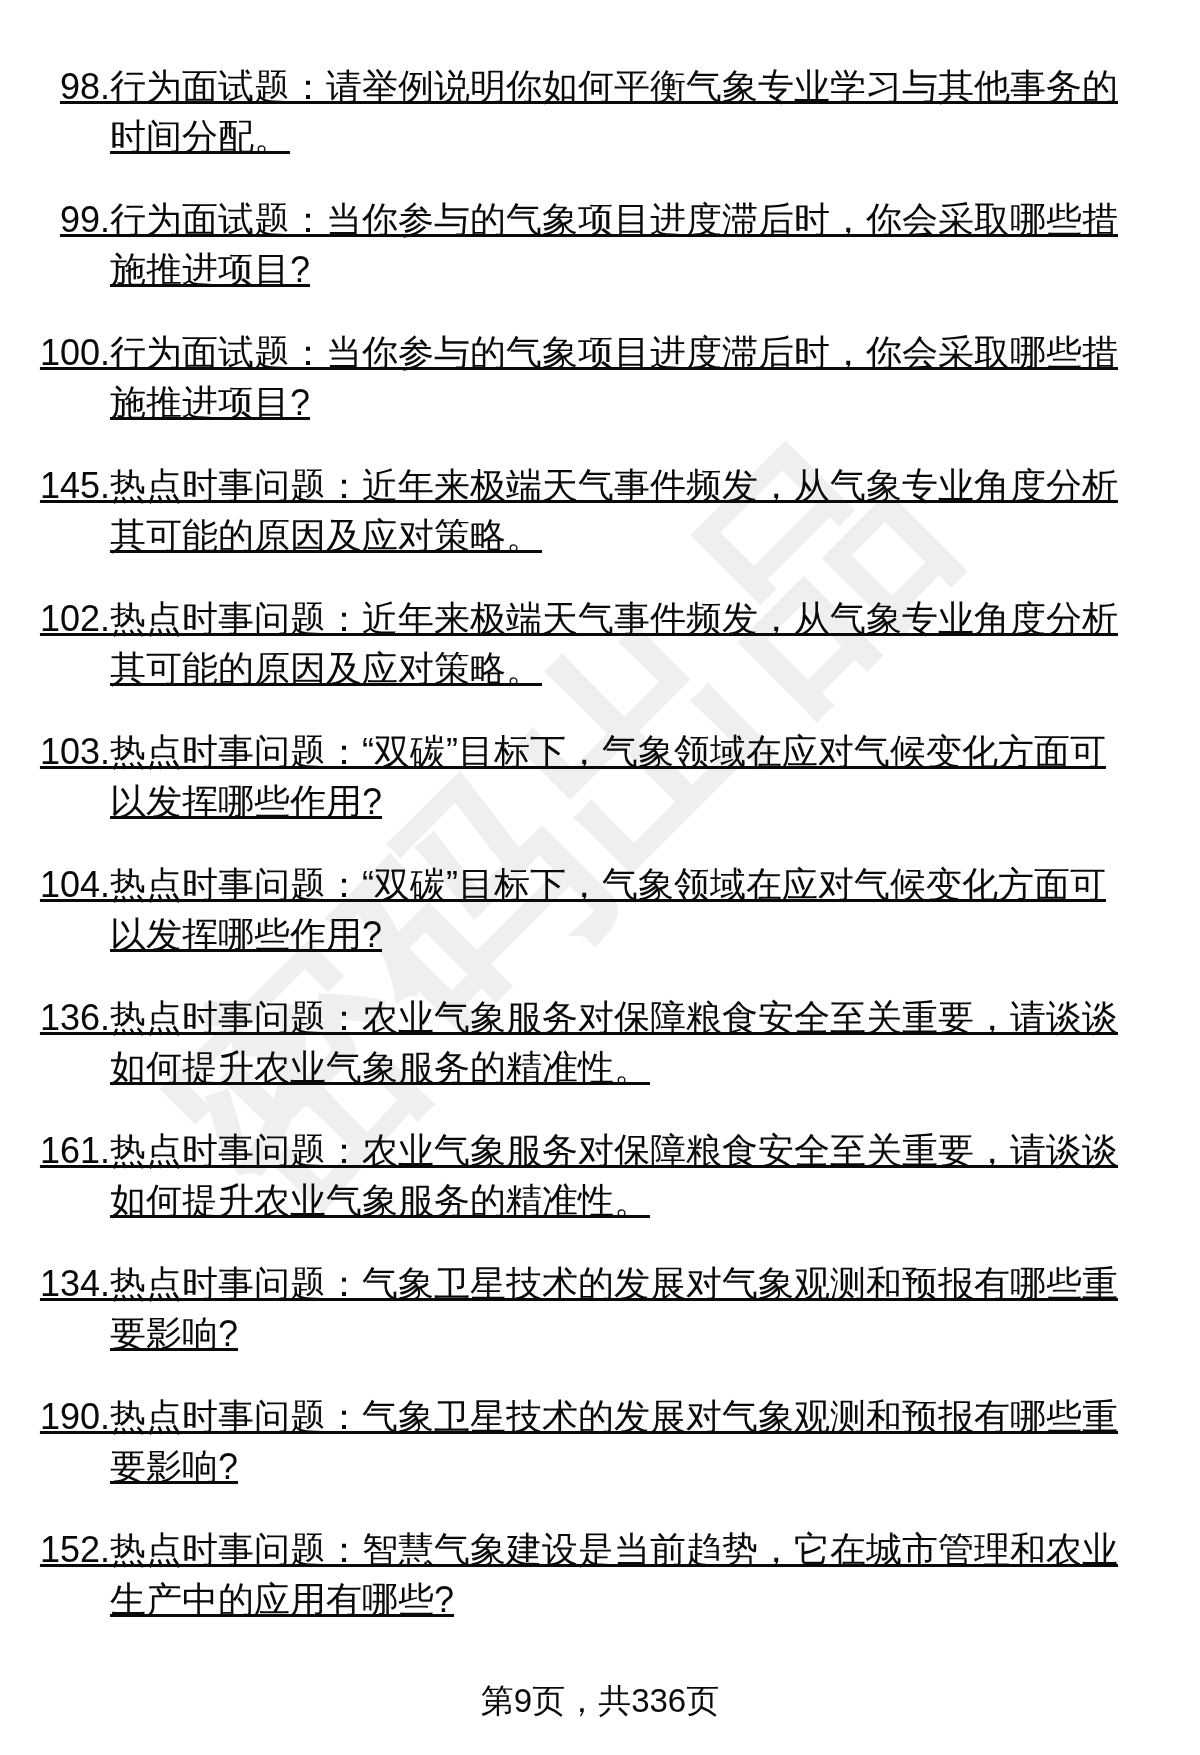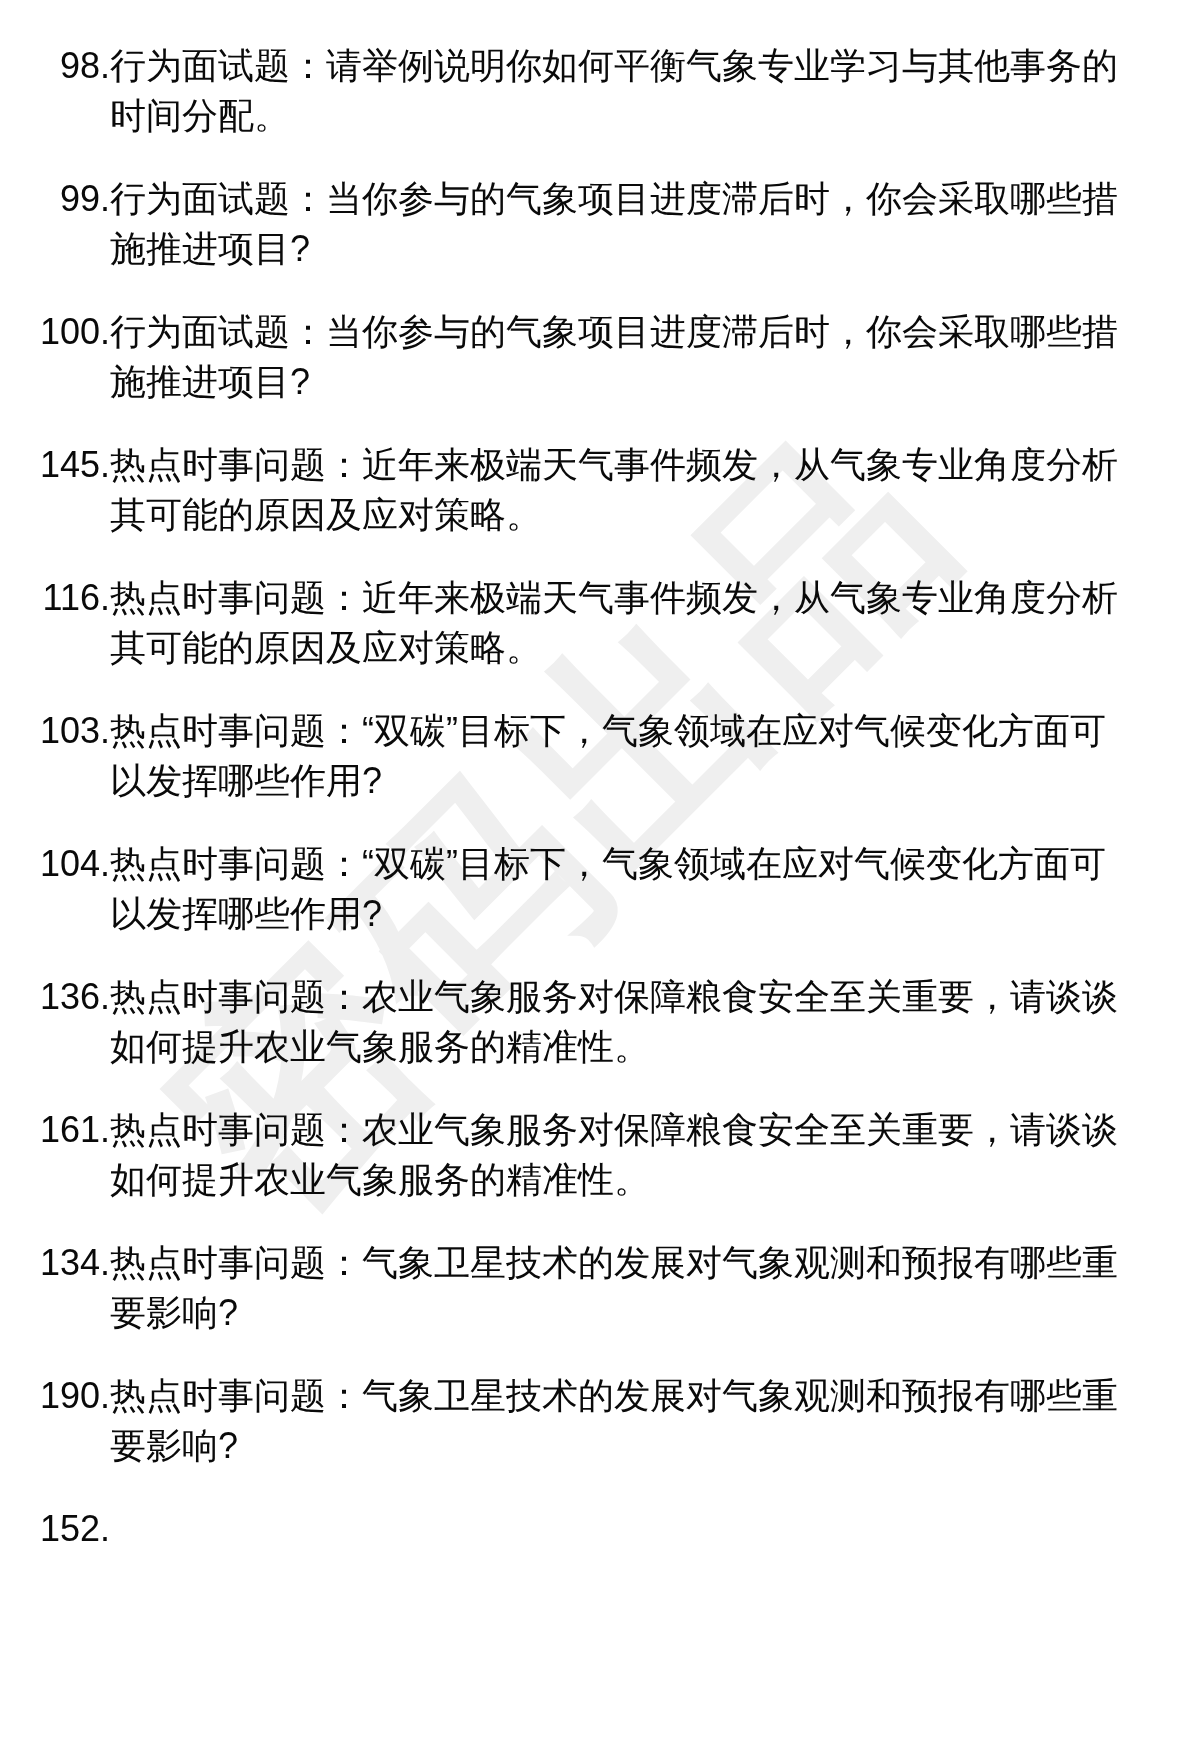--- a/index.html
+++ b/index.html
@@ -24,21 +24,22 @@
     text-align:center;
     color:#efefef;
     transform:rotate(-45deg);
     white-space:nowrap;
     z-index:0;
     user-select:none;
   }
   .question-list{
     position:relative;
     z-index:1;
-    padding-top:41px;
+    padding-top:62px;
+    text-decoration:underline;
   }
   .q-item{
     display:flex;
     align-items:flex-start;
     margin-bottom:33px;
     font-size:36px;
     line-height:50px;
   }
   .q-num{
     flex:none;
@@ -84,21 +85,21 @@
       <div class="q-num">100.</div>
       <div class="q-text">行为面试题：当你参与的气象项目进度滞后时，你会采取哪些措施推进项目?</div>
     </div>
 
     <div class="q-item">
       <div class="q-num">145.</div>
       <div class="q-text">热点时事问题：近年来极端天气事件频发，从气象专业角度分析其可能的原因及应对策略。</div>
     </div>
 
     <div class="q-item">
-      <div class="q-num">116.</div>
+      <div class="q-num">102.</div>
       <div class="q-text">热点时事问题：近年来极端天气事件频发，从气象专业角度分析其可能的原因及应对策略。</div>
     </div>
 
     <div class="q-item">
       <div class="q-num">103.</div>
       <div class="q-text">热点时事问题：“双碳”目标下，气象领域在应对气候变化方面可以发挥哪些作用?</div>
     </div>
 
     <div class="q-item">
       <div class="q-num">104.</div>
@@ -120,17 +121,19 @@
       <div class="q-text">热点时事问题：气象卫星技术的发展对气象观测和预报有哪些重要影响?</div>
     </div>
 
     <div class="q-item">
       <div class="q-num">190.</div>
       <div class="q-text">热点时事问题：气象卫星技术的发展对气象观测和预报有哪些重要影响?</div>
     </div>
 
     <div class="q-item">
       <div class="q-num">152.</div>
+      <div class="q-text">热点时事问题：智慧气象建设是当前趋势，它在城市管理和农业生产中的应用有哪些?</div>
     </div>
   </div>
 
+  <div class="page-footer">第9页，共336页</div>
 
 </div>
 
 </body></html>

